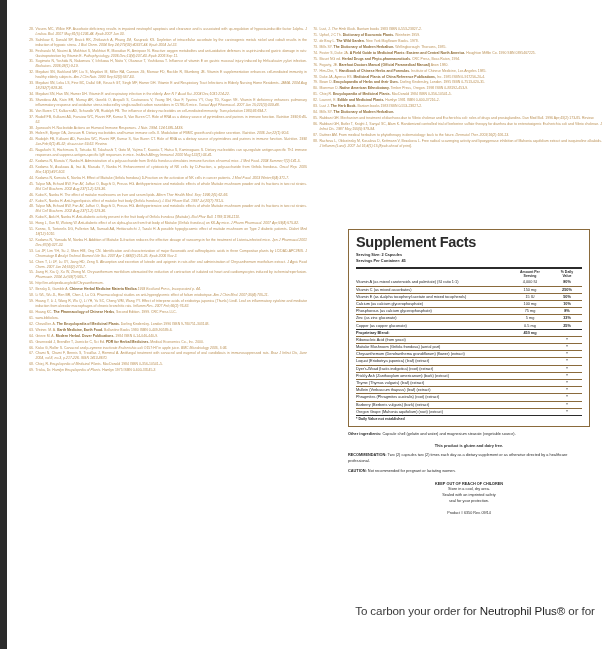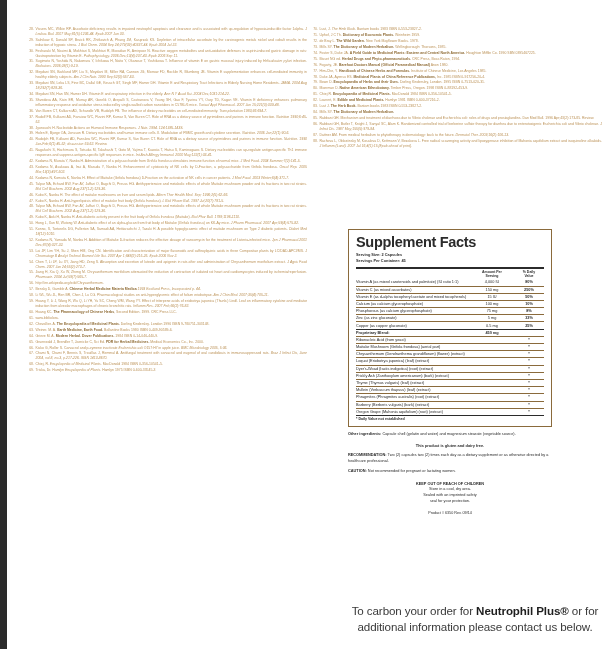--- a/index.html
+++ b/index.html
@@ -70,21 +70,21 @@
     color: #bb9156;
   }
   .ref i  { font-style: italic; }
   .ref b  { font-weight: bold; color: #8e6a33; }
 
   
   #supp-wrap {
     position: absolute;
     left: 341px;
     top: 229px;
-    width: 204px;
+    width: 242px;
   }
   #supp-panel {
     border: 1.1px solid #8a6a3b;
     padding: 5px 7px 5px 7px;
     box-sizing: border-box;
     background: #ffffff;
   }
   .supp-title {
     font-size: 14.5px;
     font-weight: bold;
@@ -178,21 +178,21 @@
     position: absolute;
     left: 337px;
     top: 603px;
     width: 262px;
     text-align: center;
     font-size: 11.6px;
     line-height: 1.36;
     color: #3a3a3a;
     letter-spacing: -0.1px;
   }
-  #order-callout b { font-weight: bold; color: #1f1f1f; }
+  #order-callout b { font-weight: normal; color: #1f1f1f; }
 </style>
 </head>
 <body>
 
 <div id="page">
 
   <div id="left-edge"></div>
 
   <div id="page-body">
 
@@ -417,17 +417,16 @@
         <div>Store in a cool, dry area.</div>
         <div>Sealed with an imprinted safety</div>
         <div>seal for your protection.</div>
       </div>
 
       <div class="prodnum">Product # 6350  Rev. 09/14</div>
     </div>
 
     <div id="order-callout">
       <span>To carbon your order for </span><b><span>Neutrophil Plus</span><span>®</span></b><span> or for</span><br>
-      <span>additional information please contact us below.</span>
     </div>
 
   </div>
 </div>
 
 </body></html>

